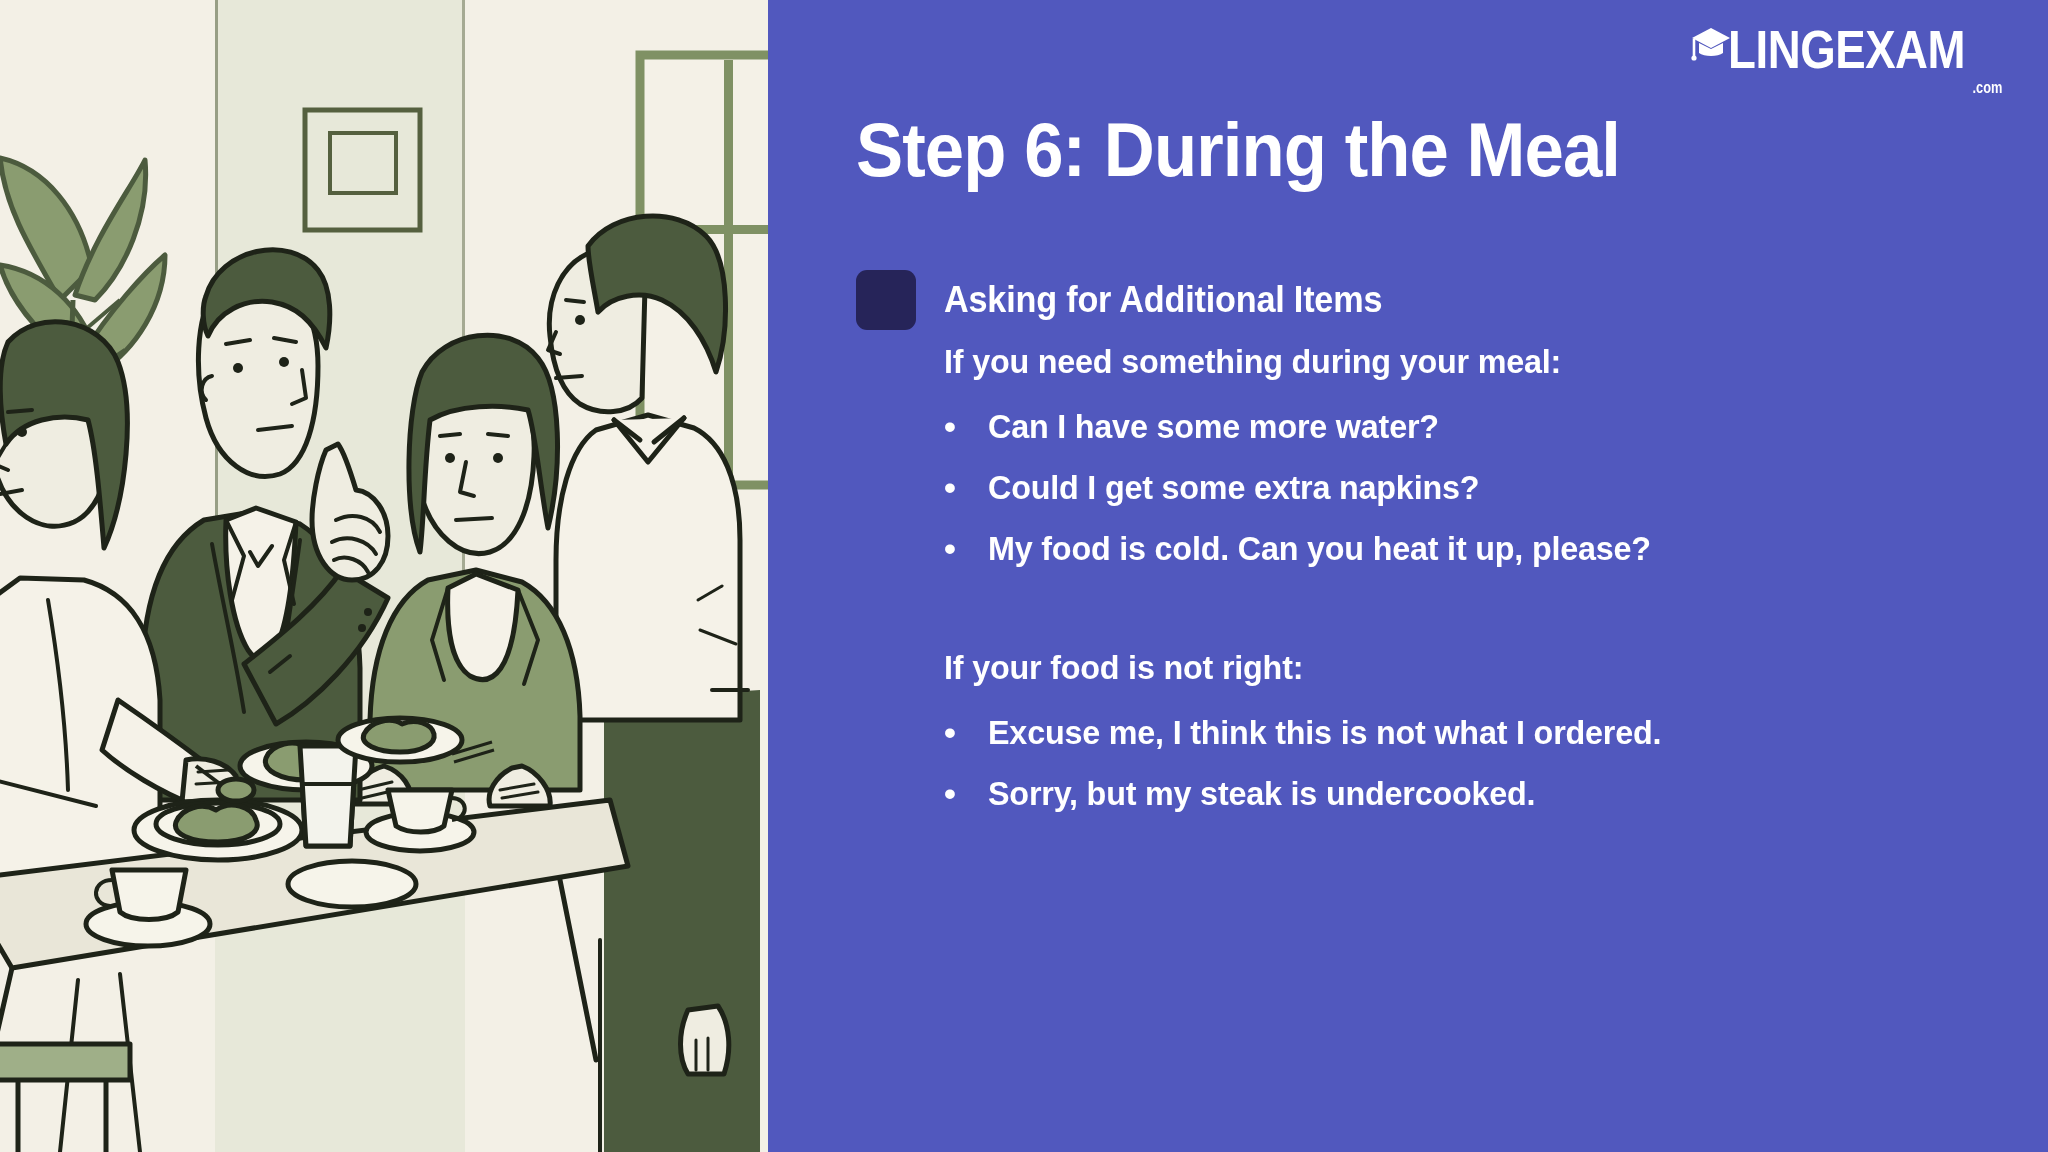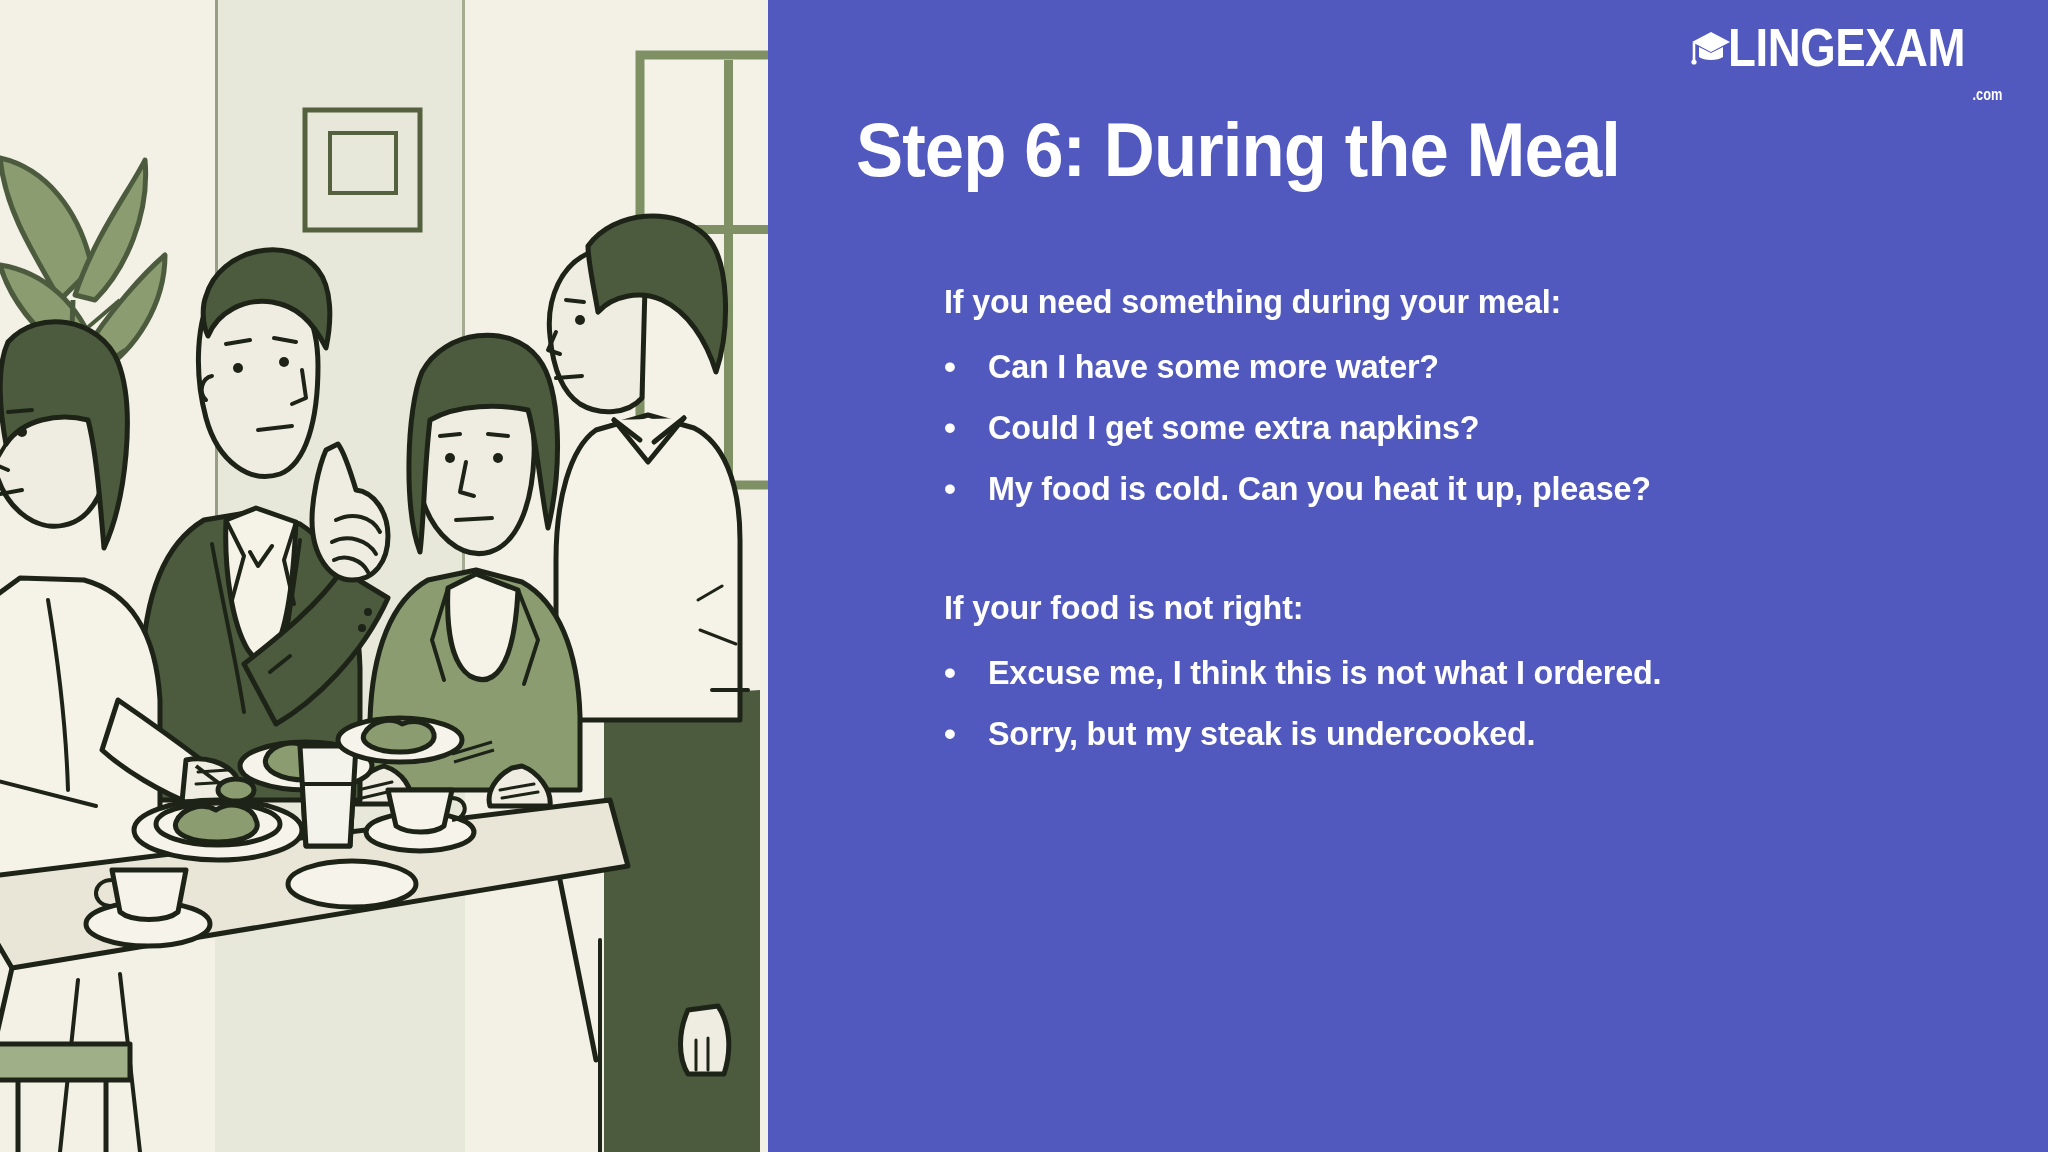--- a/index.html
+++ b/index.html
@@ -28,23 +28,23 @@
   
   .content-panel {
     position:relative;
     flex:1 1 auto;
     background:#5158BE;
     padding:0 56px 0 88px;
   }
 
   .brand {
     position:absolute;
-    top:26px; right:44px;
+    top:19px; right:44px;
     display:flex;
-    align-items:flex-start;
+    align-items:center;
     height:62px;
   }
   .brand-cap { position:relative; width:46px; height:56px; }
   .brand-word {
     position:relative;
     color:#FFFFFF;
     font-size:53px;
     line-height:0.82;
     font-weight:700;
     letter-spacing:-0.5px;
@@ -376,20 +376,24 @@
       </div>
       <div class="brand-word">LINGEXAM</div>
       <div class="brand-dotcom">.com</div>
     </div>
 
     <h1 class="slide-title">Step 6: During the Meal</h1>
 
     <div class="sections">
 
       <div class="section">
+        <div class="section-head">
+          <span class="section-marker"></span>
+          <span class="section-title">Asking for Additional Items</span>
+        </div>
         <div class="section-intro">If you need something during your meal:</div>
         <ul class="bullets">
           <li class="bullet">
             <span class="bullet-dot">•</span>
             <span class="bullet-text">Can I have some more water?</span>
           </li>
           <li class="bullet">
             <span class="bullet-dot">•</span>
             <span class="bullet-text">Could I get some extra napkins?</span>
           </li>

